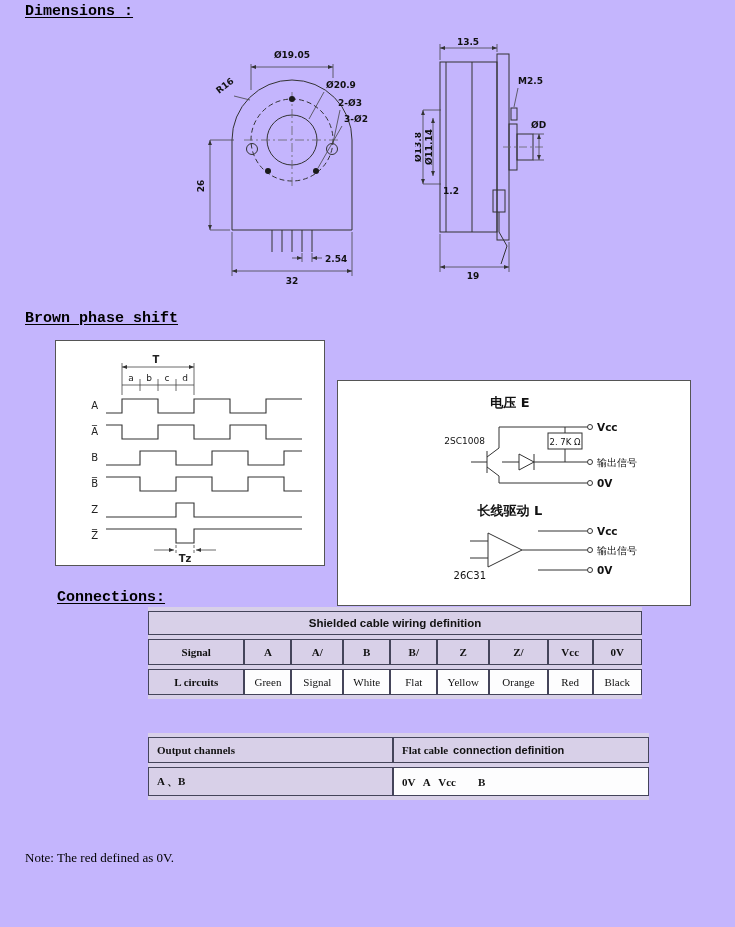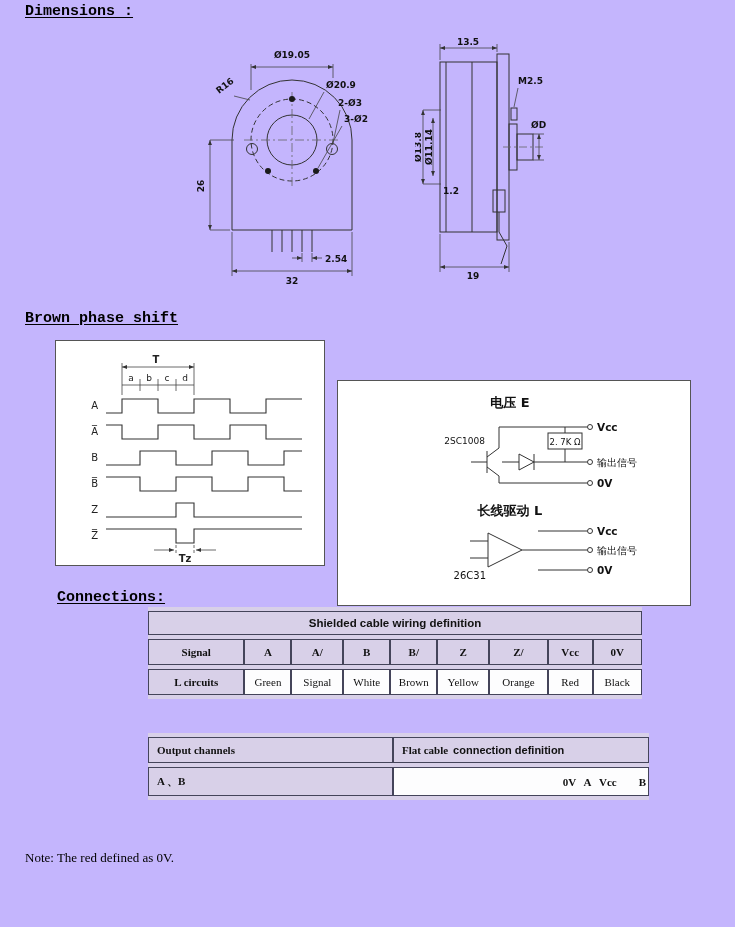--- a/index.html
+++ b/index.html
@@ -18,21 +18,21 @@
   svg text{font-family:"DejaVu Sans",sans-serif;}
   .conn-table{position:absolute;border-collapse:separate;border-spacing:0 4px;background:#d8d0e8;}
   #t1{left:148px;top:607px;width:494px;}
   #t2{left:148px;top:733px;width:501px;}
   .conn-table td{border:1px solid #44445a;background:#d8d0e8;text-align:center;vertical-align:middle;
                  font-family:"Liberation Serif",serif;font-size:11px;color:#111;padding:6px 2px;}
   .conn-table td.t-title{font-family:"Liberation Sans",sans-serif;font-weight:bold;font-size:11.5px;padding:5px 3px;}
   .conn-table td.lab{font-weight:bold;}
   .conn-table td.val{background:#fdfdfe;}
   .conn-table td.left{text-align:left;padding-left:8px;}
-  .conn-table td.pre{white-space:pre;font-weight:bold;text-align:right;}
+  .conn-table td.pre{white-space:pre;font-weight:bold;}
   #t2 .hdr2 .n{font-family:"Liberation Sans",sans-serif;font-weight:bold;font-size:11px;margin-left:5px;}
   .note{position:absolute;left:25px;top:850px;font-size:13px;color:#000;}
 </style>
 </head>
 <body>
 
 <div class="page">
 
   <div class="heading" id="h-dim">Dimensions :</div>
 
@@ -266,21 +266,21 @@
         <td class="lab">Z</td>
         <td class="lab">Z/</td>
         <td class="lab">Vcc</td>
         <td class="lab">0V</td>
       </tr>
       <tr>
         <td class="lab">L circuits</td>
         <td class="val">Green</td>
         <td class="val">Signal</td>
         <td class="val">White</td>
-        <td class="val">Brown</td>
+        <td class="val">Flat</td>
         <td class="val">Yellow</td>
         <td class="val">Orange</td>
         <td class="val">Red</td>
         <td class="val">Black</td>
       </tr>
     </tbody>
   </table>
 
   <table class="conn-table" id="t2">
     <colgroup>

